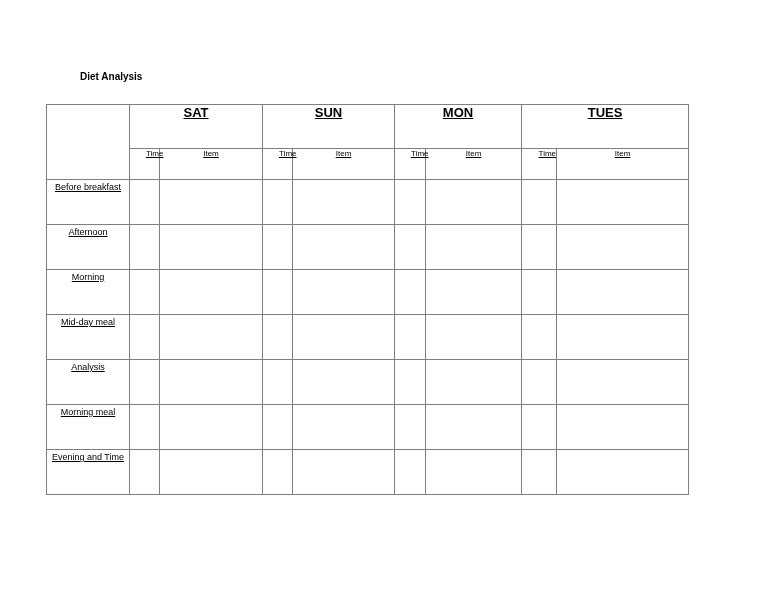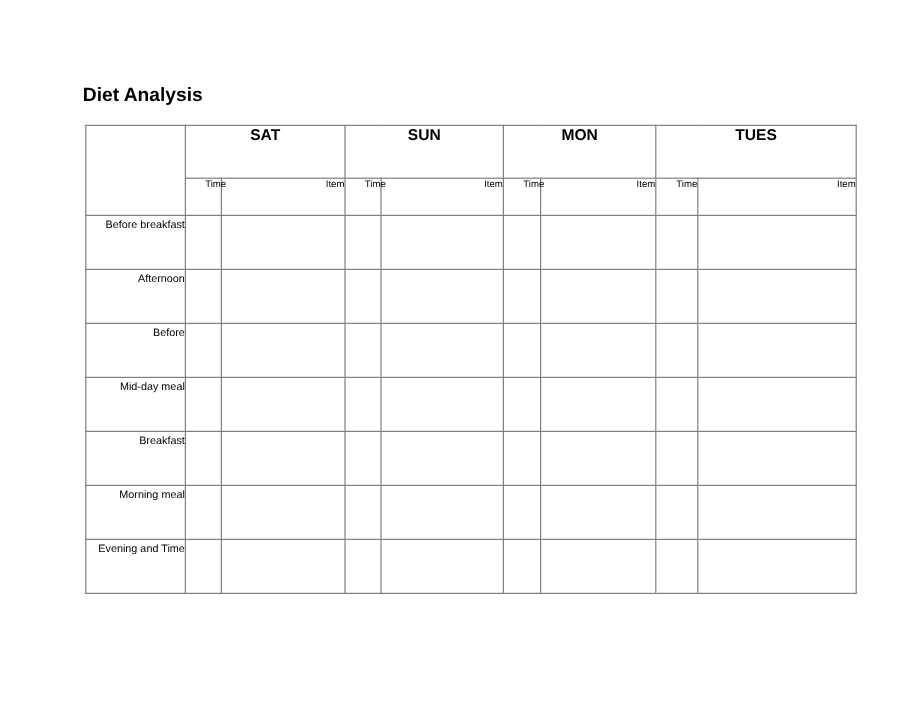--- a/index.html
+++ b/index.html
@@ -10,66 +10,67 @@
     body {
       width: 768px;
       height: 594px;
       position: relative;
       overflow: hidden;
       font-family: "Liberation Sans", "DejaVu Sans", sans-serif;
       color: #000000;
     }
     .title {
       position: absolute;
-      left: 69px;
+      left: 80px;
       top: 71px;
-      font-size: 16px;
+      font-size: 10px;
       font-weight: bold;
       letter-spacing: 0px;
       white-space: nowrap;
     }
     table.diet {
       position: absolute;
-      left: 71px;
+      left: 46px;
       top: 104px;
       border-collapse: collapse;
       table-layout: fixed;
       width: 642px;
+      text-decoration: underline;
     }
     table.diet td, table.diet th {
       border: 1px solid #7f7f7f;
       padding: 0;
       vertical-align: top;
       box-sizing: border-box;
     }
     tr.head-row { height: 44px; }
     tr.sub-row { height: 31px; }
     tr.data-row { height: 45px; }
     th.day {
       font-size: 13px;
       font-weight: bold;
       text-align: center;
       padding-top: 4px;
     }
     th.sub {
       font-size: 8px;
       font-weight: normal;
-      text-align: right;
+      text-align: center;
       padding-top: 3px;
     }
     th.sub.time {
       text-align: right;
       padding-left: 16px;
     }
     td.label {
       font-size: 9px;
       line-height: 14px;
       padding-left: 4px;
       padding-top: 1px;
-      text-align: right;
+      text-align: center;
     }
     td.cell { background: #ffffff; }
   </style>
 </head>
 <body>
 
 <div class="title">Diet Analysis</div>
 
 <table class="diet">
   <colgroup>
@@ -119,21 +120,21 @@
         <td class="cell"></td>
         <td class="cell"></td>
         <td class="cell"></td>
         <td class="cell"></td>
         <td class="cell"></td>
         <td class="cell"></td>
         <td class="cell"></td>
         <td class="cell"></td>
       </tr>
       <tr class="data-row">
-        <td class="label">Before</td>
+        <td class="label">Morning</td>
         <td class="cell"></td>
         <td class="cell"></td>
         <td class="cell"></td>
         <td class="cell"></td>
         <td class="cell"></td>
         <td class="cell"></td>
         <td class="cell"></td>
         <td class="cell"></td>
       </tr>
       <tr class="data-row">
@@ -141,21 +142,21 @@
         <td class="cell"></td>
         <td class="cell"></td>
         <td class="cell"></td>
         <td class="cell"></td>
         <td class="cell"></td>
         <td class="cell"></td>
         <td class="cell"></td>
         <td class="cell"></td>
       </tr>
       <tr class="data-row">
-        <td class="label">Breakfast</td>
+        <td class="label">Analysis</td>
         <td class="cell"></td>
         <td class="cell"></td>
         <td class="cell"></td>
         <td class="cell"></td>
         <td class="cell"></td>
         <td class="cell"></td>
         <td class="cell"></td>
         <td class="cell"></td>
       </tr>
       <tr class="data-row">

